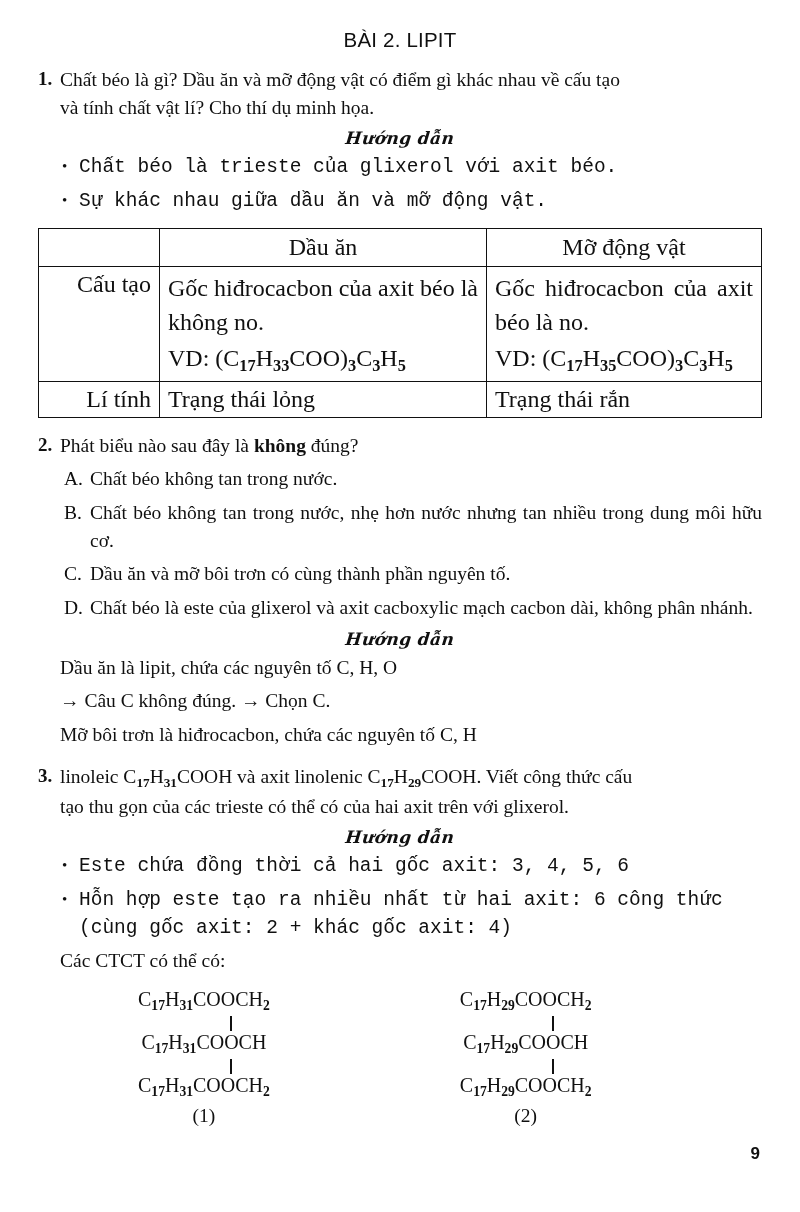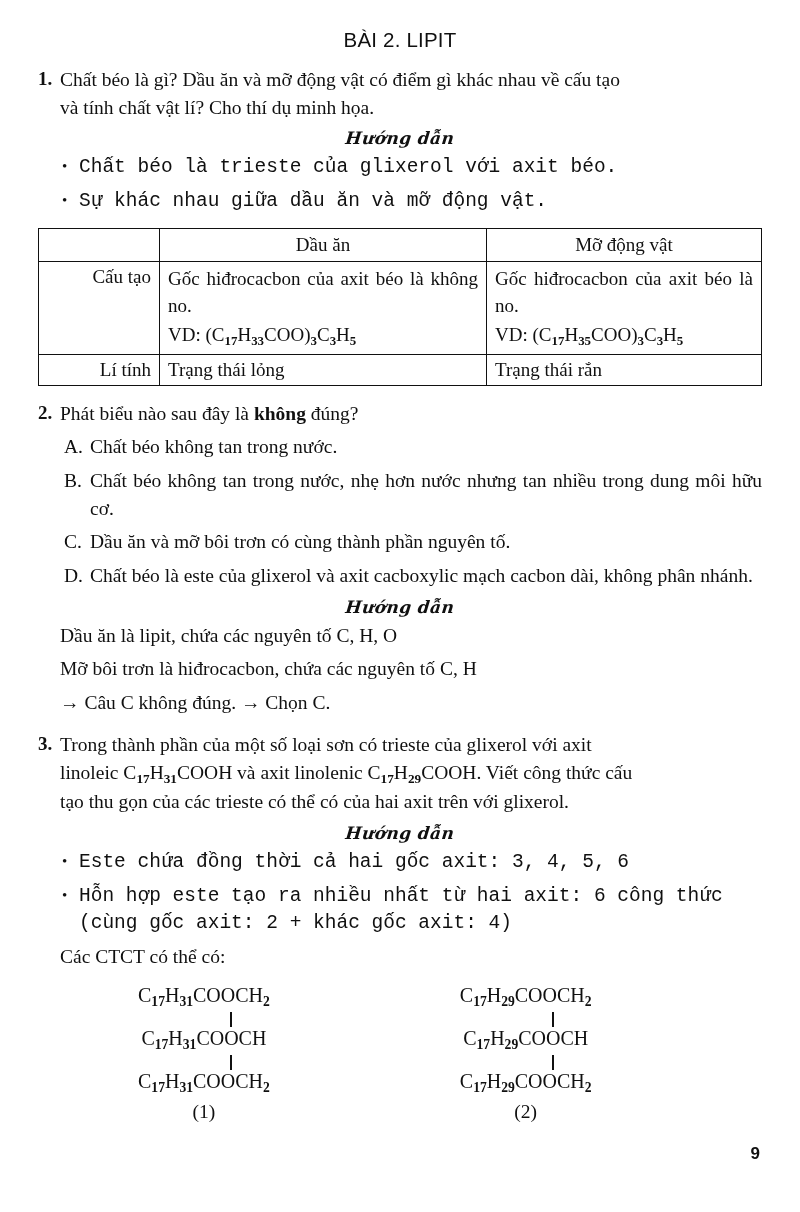--- a/index.html
+++ b/index.html
@@ -118,21 +118,21 @@
     text-align: justify;
     text-justify: inter-word;
   }
 
   
   .cmp-table {
     margin: 12px 38px 0 38px;
     border-collapse: collapse;
     width: 724px;
     table-layout: fixed;
-    font-size: 19px;
+    font-size: 24px;
   }
   .cmp-table td, .cmp-table th {
     border: 1.6px solid #111;
     padding: 4px 8px;
     vertical-align: top;
     font-weight: normal;
   }
   .cmp-table .col-label { width: 104px; }
   .cmp-table .col-oil   { width: 310px; }
   .cmp-table .hdr {
@@ -282,27 +282,26 @@
       <span class="otext">Dầu ăn và mỡ bôi trơn có cùng thành phần nguyên tố.</span>
     </div>
     <div class="opt">
       <span class="olbl">D.</span>
       <span class="otext">Chất béo là este của glixerol và axit cacboxylic mạch cacbon dài, không phân nhánh.</span>
     </div>
 
     <div class="huongdan">Hướng dẫn</div>
 
     <div class="line">Dầu ăn là lipit, chứa các nguyên tố C, H, O</div>
+    <div class="line">→ Câu C không đúng. → Chọn C.</div>
     <div class="line">Mỡ bôi trơn là hiđrocacbon, chứa các nguyên tố C, H</div>
-    <div class="line">→ Câu C không đúng. → Chọn C.</div>
 
     <div class="qblock">
       <span class="qnum">3.</span>
       <span class="qtext">
-        <span>Trong thành phần của một số loại sơn có trieste của glixerol với axit</span>
         <span class="second-line"><span>linoleic C</span><sub>17</sub><span>H</span><sub>31</sub><span>COOH và axit linolenic C</span><sub>17</sub><span>H</span><sub>29</sub><span>COOH. Viết công thức cấu</span></span>
         <span class="second-line">tạo thu gọn của các trieste có thể có của hai axit trên với glixerol.</span>
       </span>
     </div>
 
     <div class="huongdan">Hướng dẫn</div>
 
     <div class="bullet">
       <span class="dot">•</span>
       <span class="btext">Este chứa đồng thời cả hai gốc axit: 3, 4, 5, 6</span>

